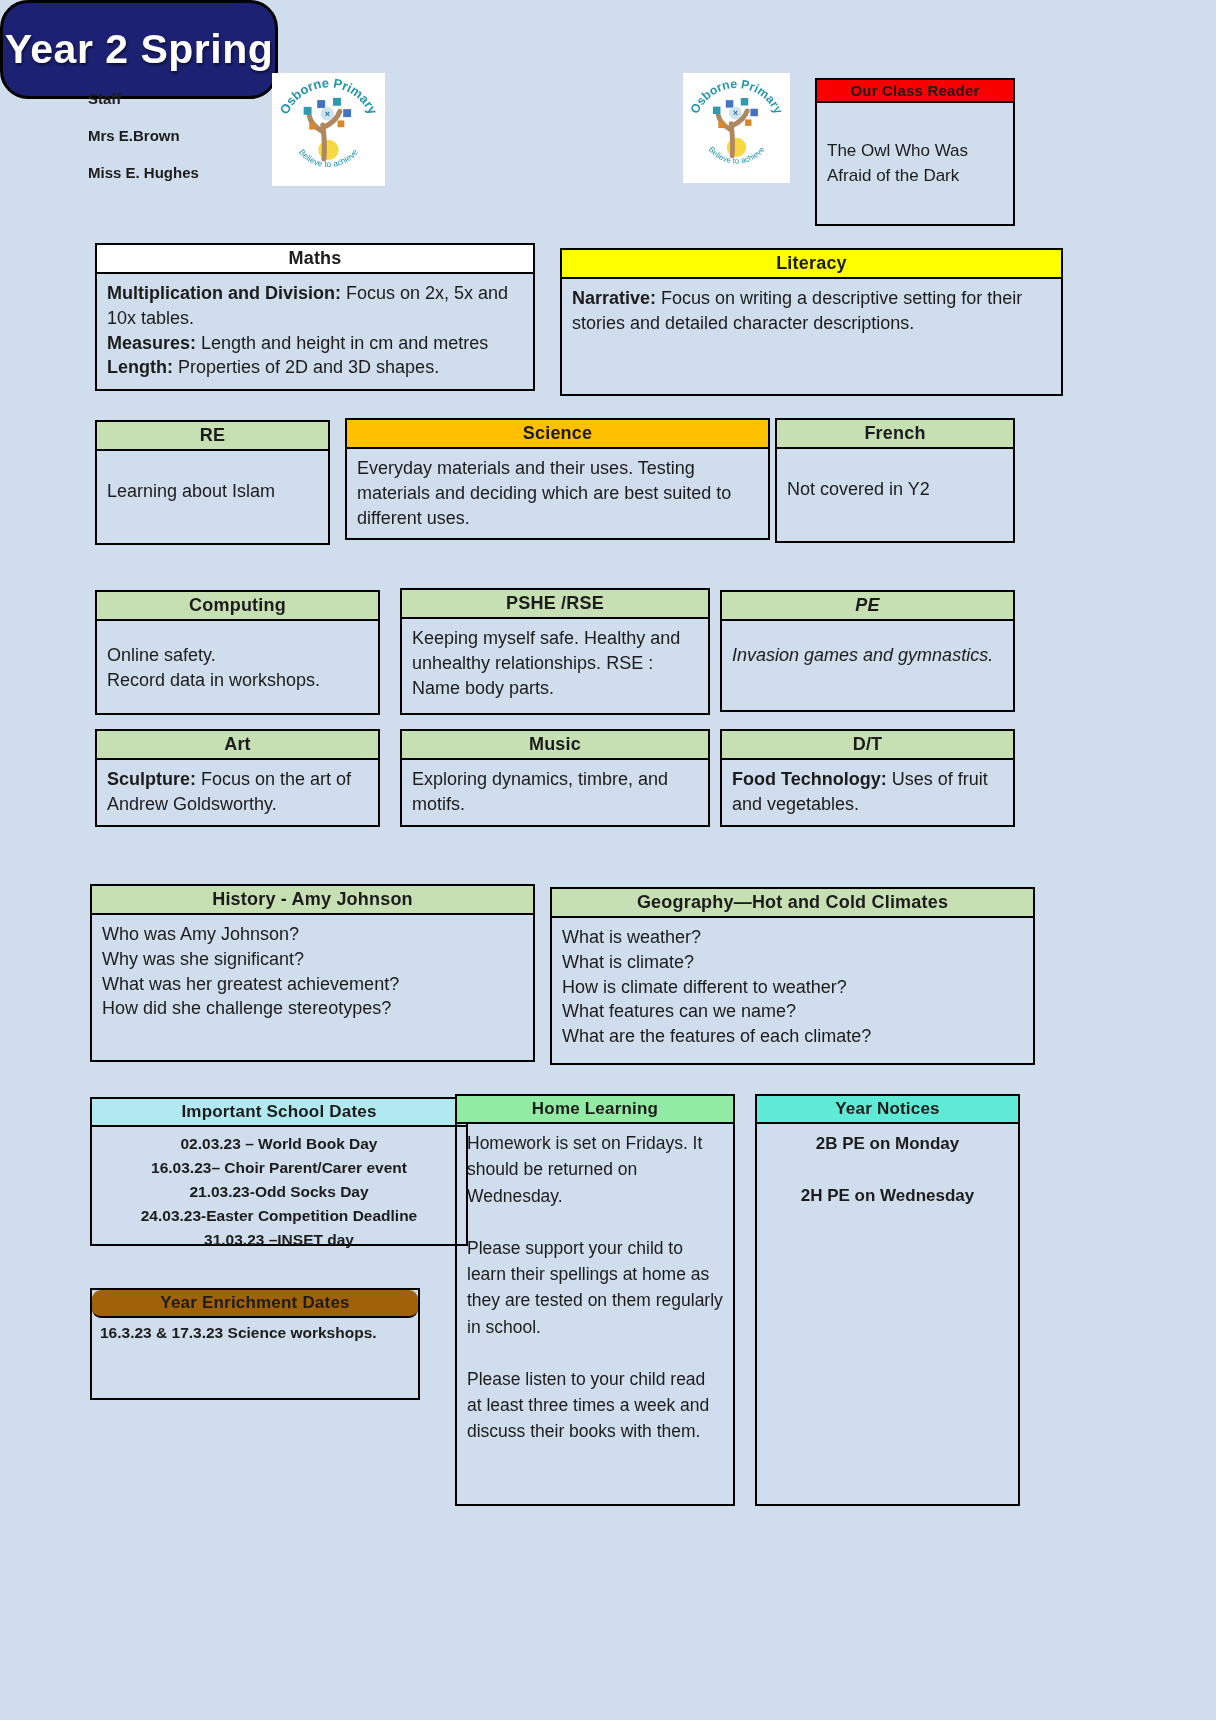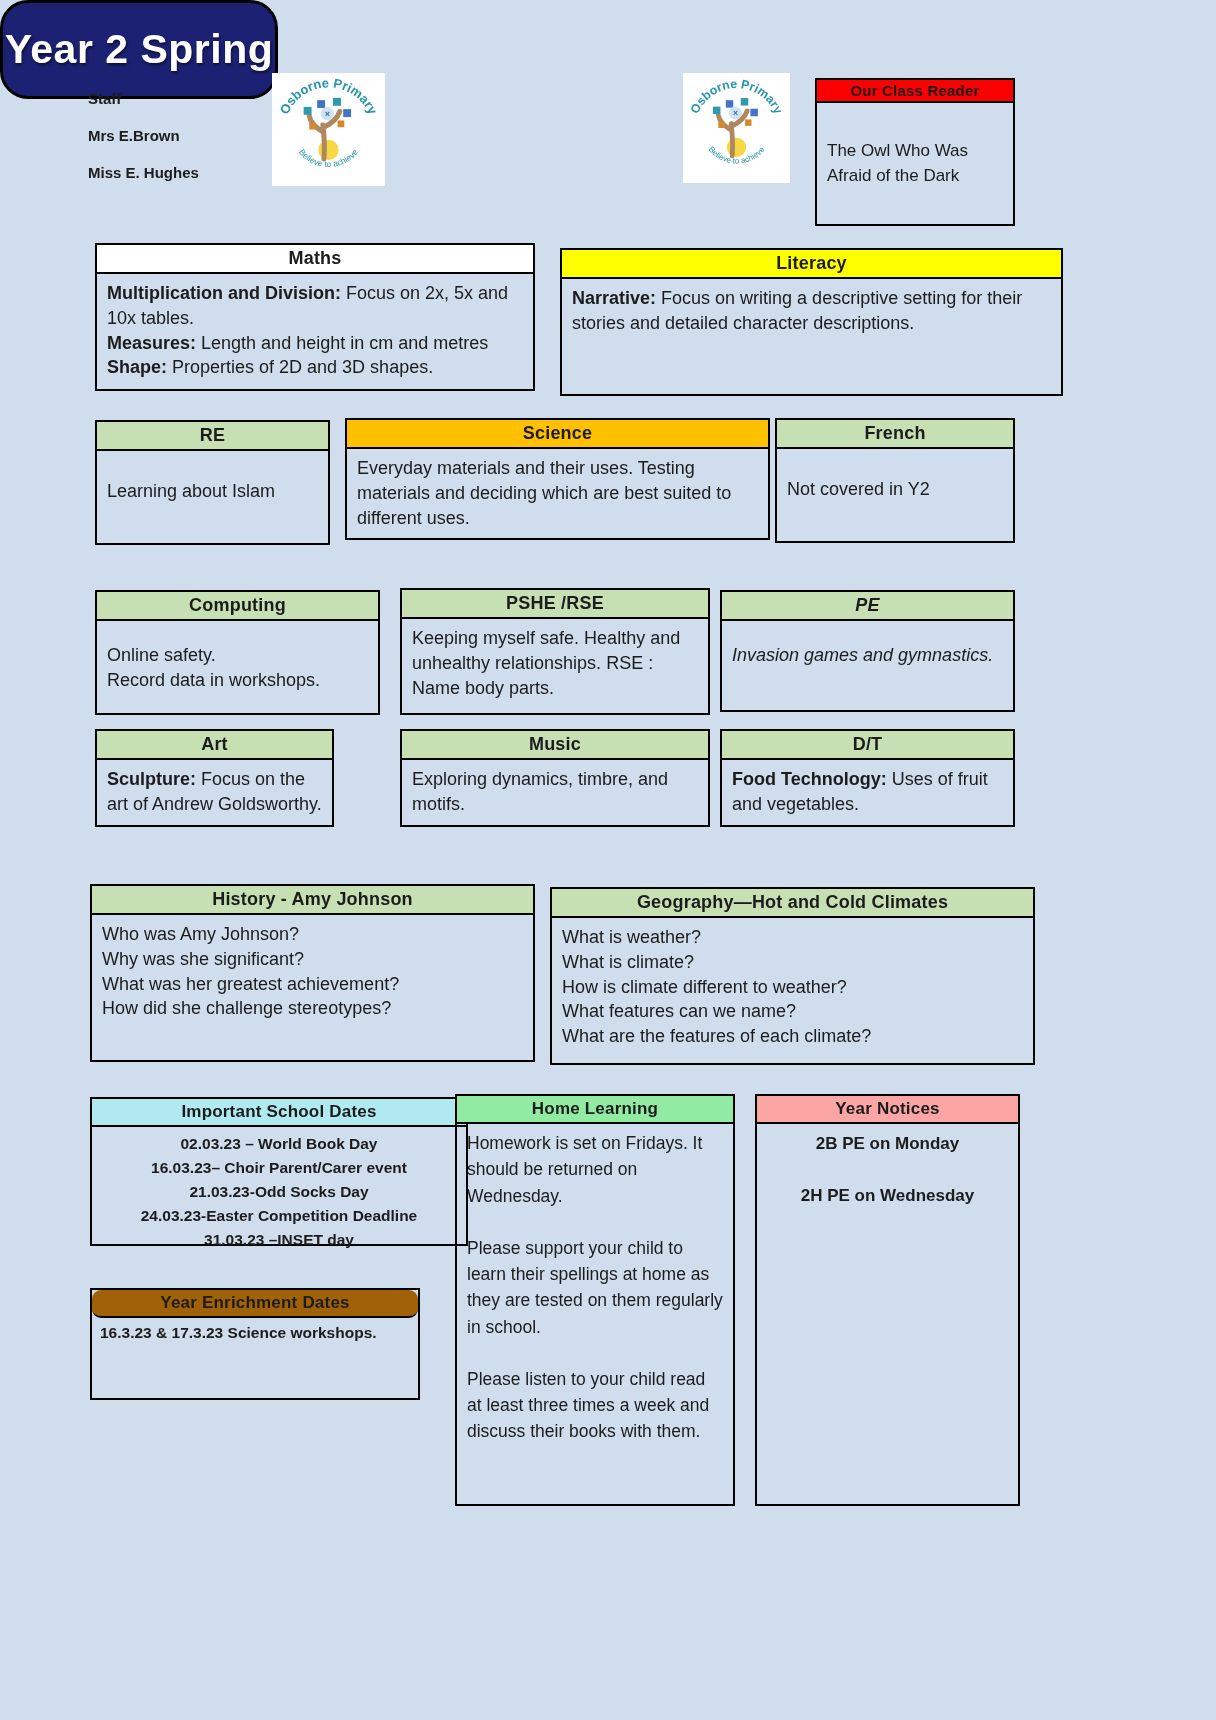--- a/index.html
+++ b/index.html
@@ -35,21 +35,21 @@
   }
   .lead{font-weight:bold;}
   .hdr-blue{background:#ffffff;}
   .hdr-yellow{background:#ffff00;}
   .hdr-amber{background:#ffc000;}
   .hdr-green{background:#c6e0b4;}
   .hdr-red{background:#fa0000;}
   .hdr-cyan{background:#b0e9f0;}
   .hdr-plum{background:#a16207;border-radius:9px;}
   .hdr-mint{background:#92eba2;}
-  .hdr-purple{background:#fca5a5;}
+  .hdr-purple{background:#5eead4;}
 
   .staff-block{
     left:88px;top:80px;width:220px;
     font-size:15px;font-weight:bold;line-height:37px;
   }
   .logo-card{width:113px;height:113px;background:#fff;}
   .title-pill{
     left:390px;top:78px;width:278px;height:99px;
     background:#1c2173;border:3px solid #000;border-radius:28px;
     display:flex;align-items:center;justify-content:center;
@@ -154,21 +154,21 @@
 <div class="box reader-box">
   <div class="box-header hdr-red">Our Class Reader</div>
   <div class="box-content">The Owl Who Was Afraid of the Dark</div>
 </div>
 
 <div class="box" style="left:95px;top:243px;width:440px;height:148px;">
   <div class="box-header hdr-blue">Maths</div>
   <div class="box-content">
     <span class="lead">Multiplication and Division:</span><span> Focus on 2x, 5x and 10x tables.</span><br>
     <span class="lead">Measures:</span><span> Length and height in cm and metres</span><br>
-    <span class="lead">Shape:</span><span> Properties of 2D and 3D shapes.</span>
+    <span class="lead">Length:</span><span> Properties of 2D and 3D shapes.</span>
   </div>
 </div>
 
 <div class="box" style="left:560px;top:248px;width:503px;height:148px;">
   <div class="box-header hdr-yellow">Literacy</div>
   <div class="box-content">
     <span class="lead">Narrative:</span><span> Focus on writing a descriptive setting for their stories and detailed character descriptions.</span>
   </div>
 </div>
 
@@ -202,21 +202,21 @@
     <span>Healthy and unhealthy relationships.</span>
     <span>RSE : Name body parts.</span>
   </div>
 </div>
 
 <div class="box" style="left:720px;top:590px;width:295px;height:122px;font-style:italic;">
   <div class="box-header hdr-green">PE</div>
   <div class="box-content" style="padding-top:22px;">Invasion games and gymnastics.</div>
 </div>
 
-<div class="box" style="left:95px;top:729px;width:239px;height:98px;">
+<div class="box" style="left:95px;top:729px;width:285px;height:98px;">
   <div class="box-header hdr-green">Art</div>
   <div class="box-content">
     <span class="lead">Sculpture:</span><span> Focus on the art of Andrew Goldsworthy.</span>
   </div>
 </div>
 
 <div class="box" style="left:400px;top:729px;width:310px;height:98px;">
   <div class="box-header hdr-green">Music</div>
   <div class="box-content">Exploring dynamics, timbre, and motifs.</div>
 </div>

